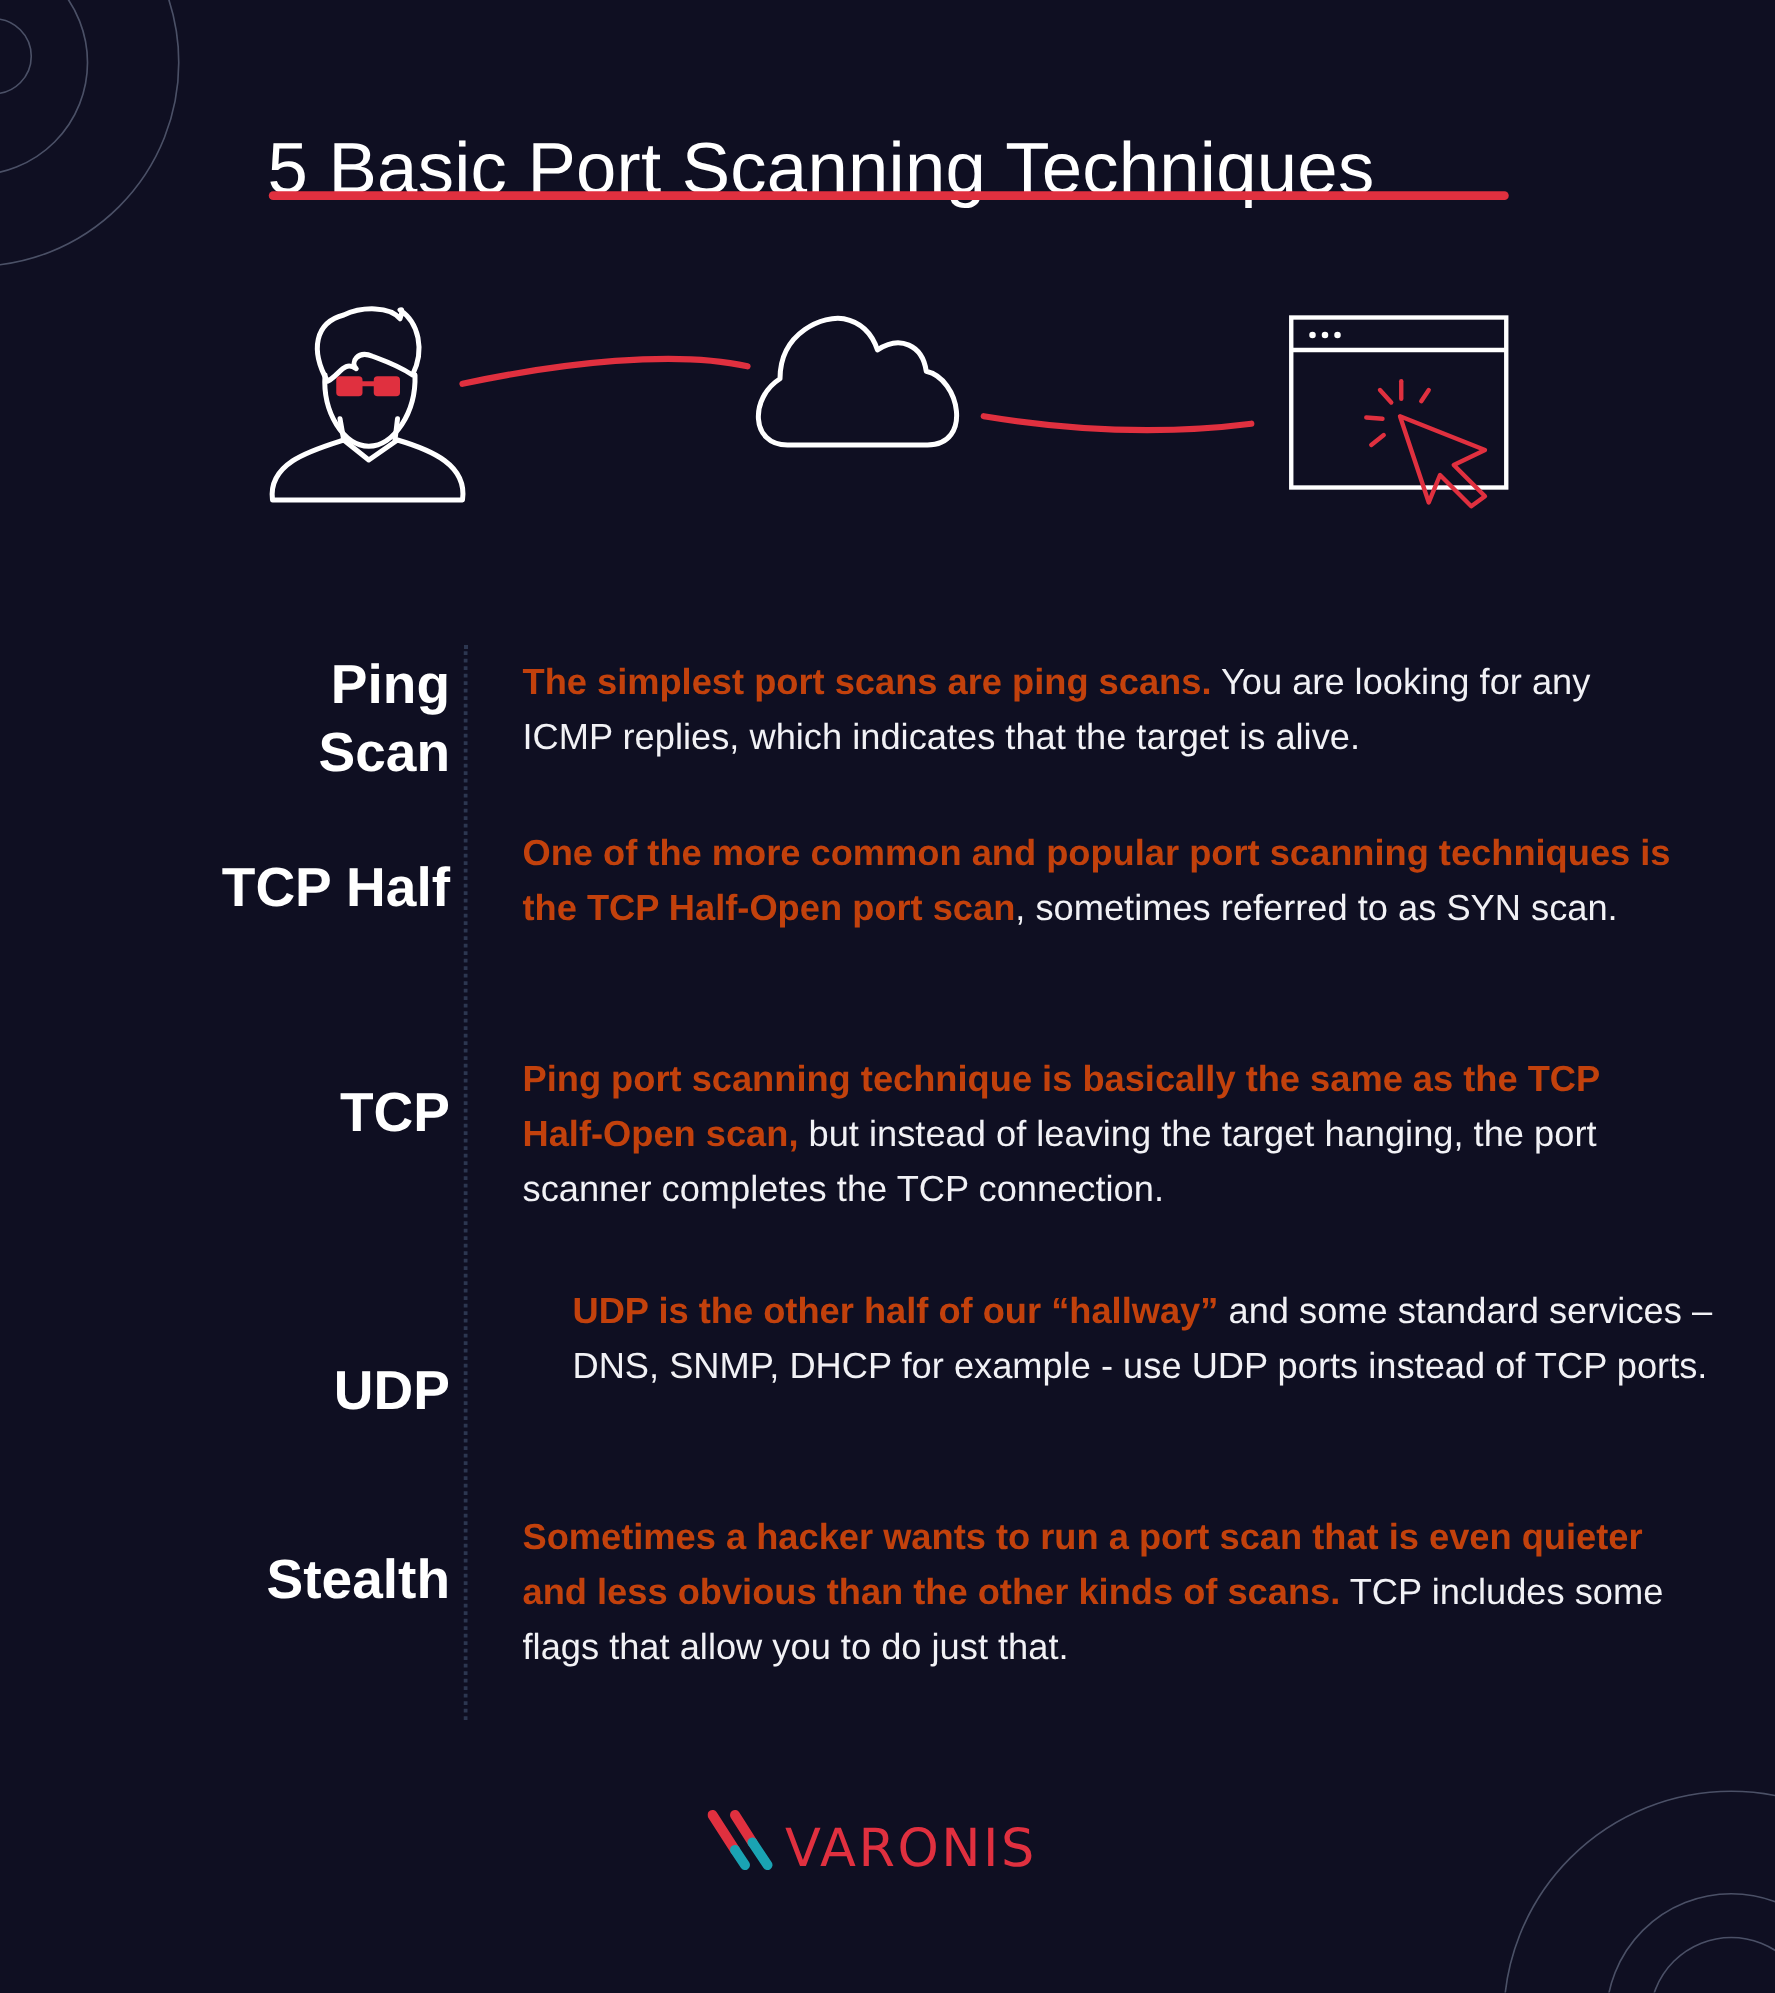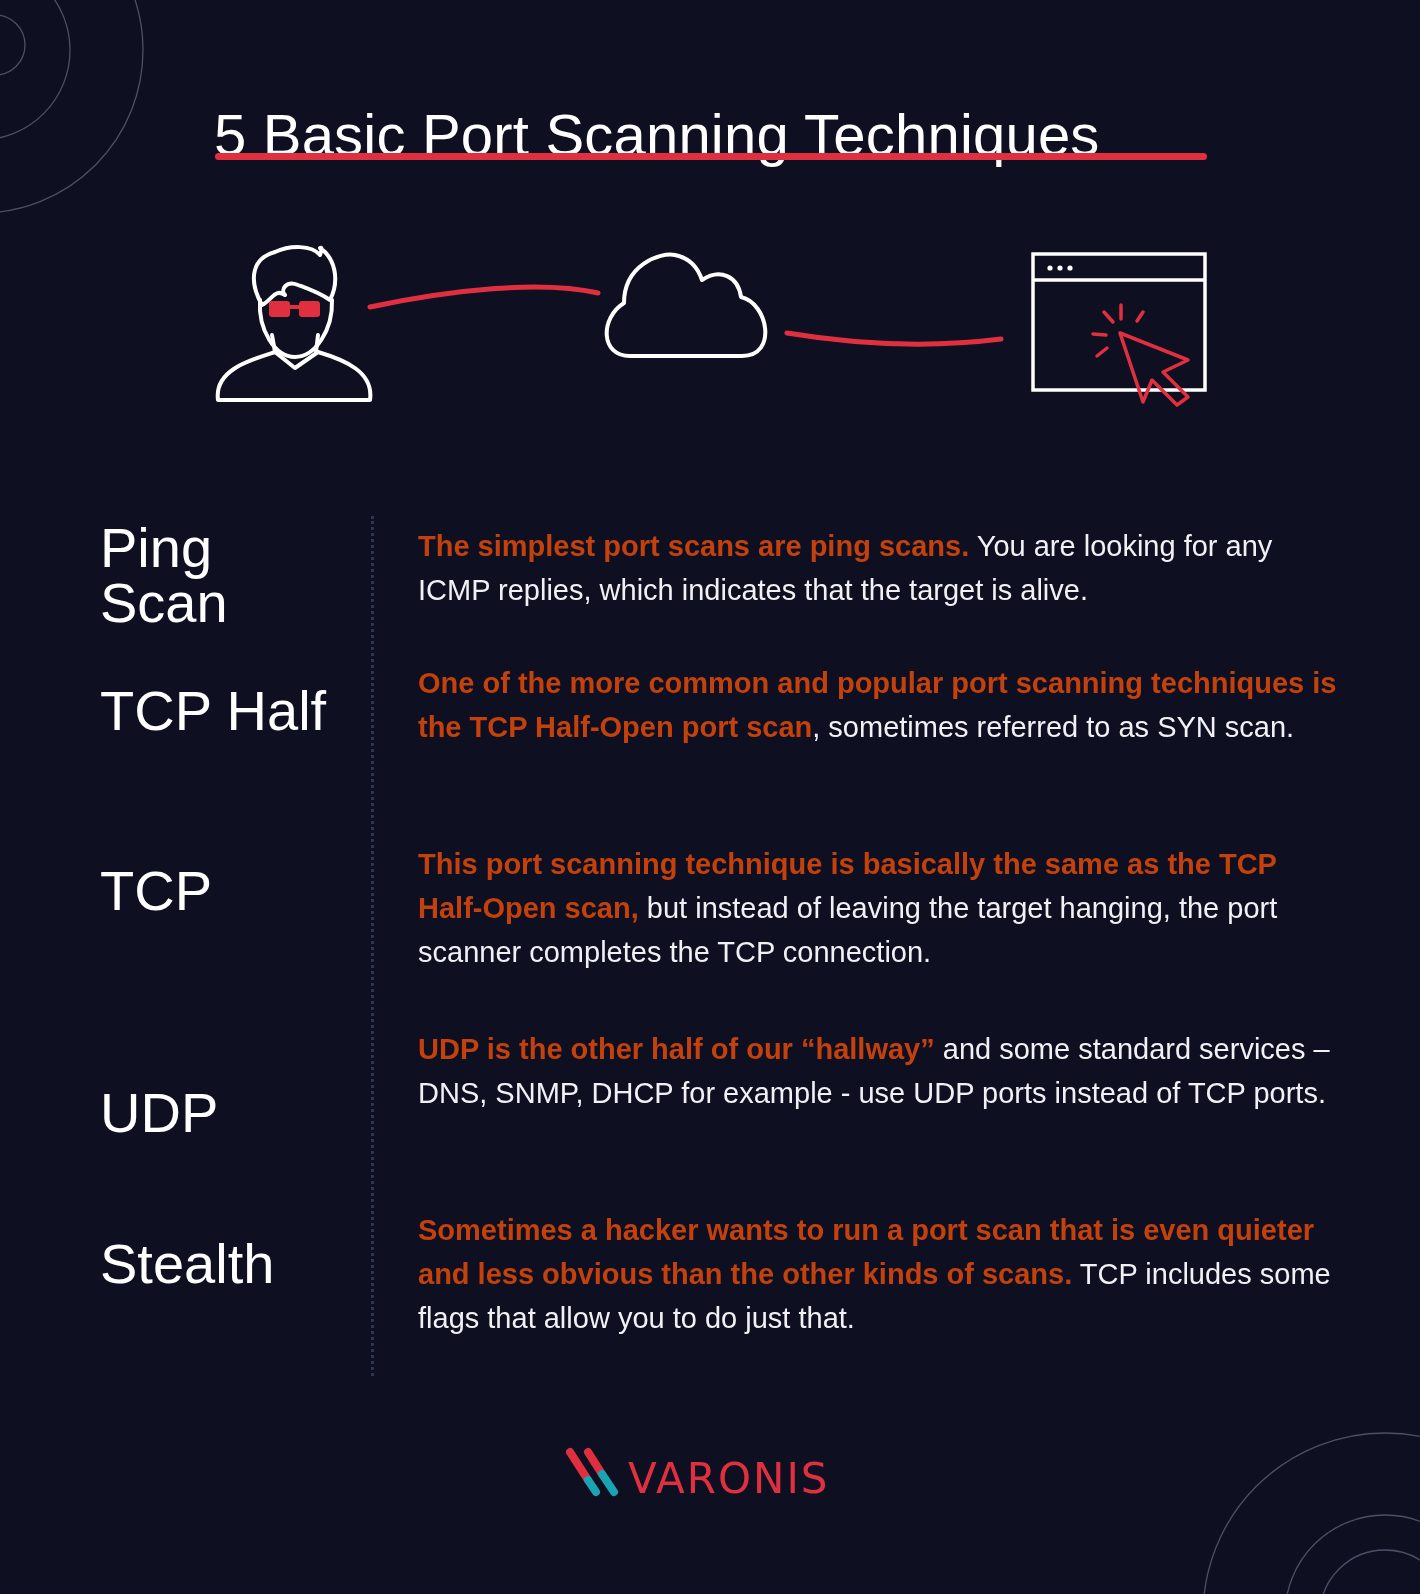--- a/index.html
+++ b/index.html
@@ -21,22 +21,22 @@
     position: absolute; left: 215px; top: 153px; width: 992px; height: 7px;
     border-radius: 4px; background: #e0303f;
   }
   .illustration { position: absolute; left: 0; top: 230px; width: 1420px; height: 190px; }
   .divider {
     position: absolute; left: 371px; top: 516px; width: 0; height: 860px;
     border-left: 3px dotted #2c3650;
   }
   .row { position: absolute; left: 0; width: 1420px; }
   .row-title {
-    position: absolute; left: 100px; width: 260px; text-align: left;
-    font-size: 56px; font-weight: normal; line-height: 55px;
+    position: absolute; left: 100px; width: 260px; text-align: right;
+    font-size: 44px; font-weight: bold; line-height: 55px;
   }
   .row-desc {
     position: absolute; left: 418px; width: 920px;
     font-size: 29px; line-height: 44px; color: #f1f1f5;
   }
   .row-desc b { font-weight: bold; color: #c2410c; }
   .logo { position: absolute; left: 566px; top: 1446px; width: 300px; height: 56px; }
 </style>
 </head>
 <body>
@@ -105,28 +105,28 @@
   <div class="row-title" style="top:0px;">
     <div>TCP Half</div>
   </div>
   <div class="row-desc" style="top:-22px;"><b>One of the more common and popular port scanning techniques is the TCP Half-Open port scan</b><span>, sometimes referred to as SYN scan.</span></div>
 </div>
 
 <div class="row" style="top:863px;">
   <div class="row-title" style="top:0px;">
     <div>TCP</div>
   </div>
-  <div class="row-desc" style="top:-21px;"><b>This port scanning technique is basically the same as the TCP Half-Open scan,</b><span> but instead of leaving the target hanging, the port scanner completes the TCP connection.</span></div>
+  <div class="row-desc" style="top:-21px;"><b>Ping port scanning technique is basically the same as the TCP Half-Open scan,</b><span> but instead of leaving the target hanging, the port scanner completes the TCP connection.</span></div>
 </div>
 
 <div class="row" style="top:1085px;">
   <div class="row-title" style="top:0px;">
     <div>UDP</div>
   </div>
-  <div class="row-desc" style="top:-58px;"><b>UDP is the other half of our “hallway”</b><span> and some standard services – DNS, SNMP, DHCP for example - use UDP ports instead of TCP ports.</span></div>
+  <div class="row-desc" style="top:-58px;margin-left:40px;"><b>UDP is the other half of our “hallway”</b><span> and some standard services – DNS, SNMP, DHCP for example - use UDP ports instead of TCP ports.</span></div>
 </div>
 
 <div class="row" style="top:1236px;">
   <div class="row-title" style="top:0px;">
     <div>Stealth</div>
   </div>
   <div class="row-desc" style="top:-28px;"><b>Sometimes a hacker wants to run a port scan that is even quieter and less obvious than the other kinds of scans.</b><span> TCP includes some flags that allow you to do just that.</span></div>
 </div>
 
 <div class="logo">

